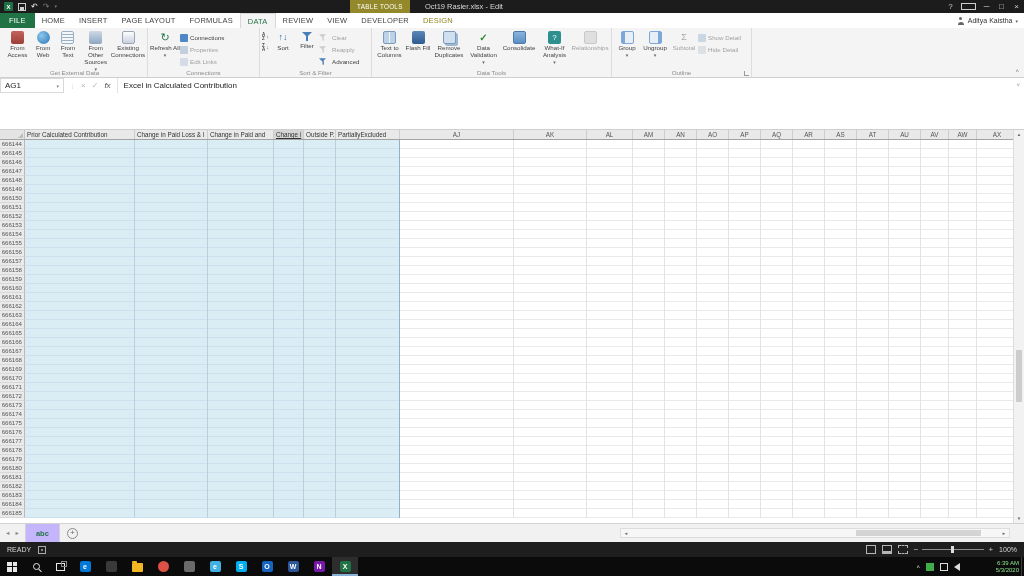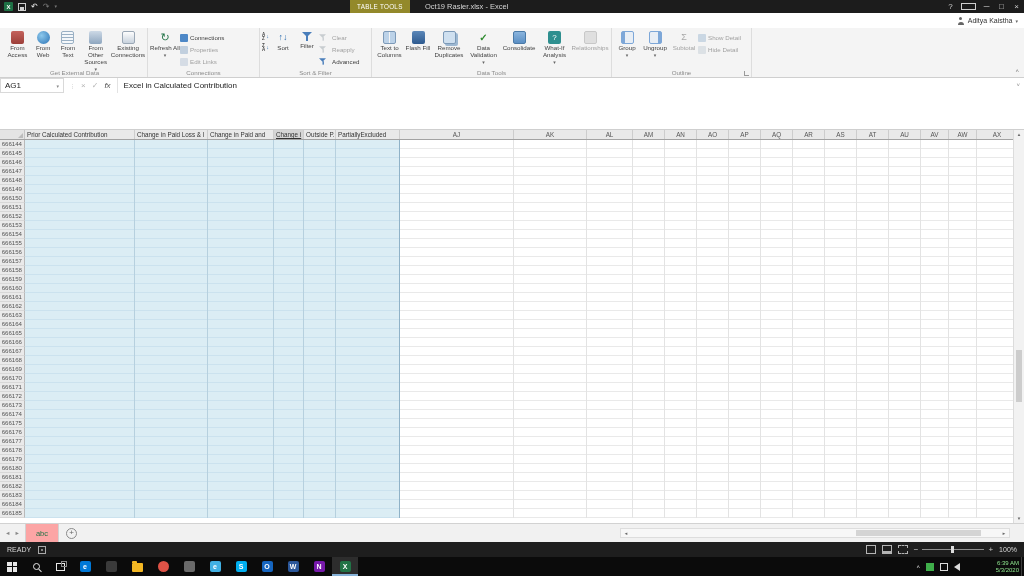--- a/index.html
+++ b/index.html
@@ -103,21 +103,21 @@
 .vline{position:absolute;top:0;bottom:0;width:1px}
 #vscroll{position:absolute;top:0;right:0;bottom:0;width:11px;background:#f2f2f2;border-left:1px solid #dcdcdc}
 #vscroll .arr{position:absolute;left:0;right:0;text-align:center;font-size:4.5px;color:#6a6a6a;height:9px;line-height:9px}
 #vscroll .arr.up{top:0}
 #vscroll .arr.down{bottom:0}
 .vthumb{position:absolute;left:2px;right:2px;top:220px;height:52px;background:#cdcdcd}
 
 
 #sheetbar{height:19px;background:#f1f1f1;border-top:1px solid #d2d2d2;display:flex;align-items:center;position:relative;font-size:7.5px}
 .navarrs{display:flex;gap:4px;padding:0 5px;color:#8a8a8a;font-size:5.5px}
-.sheettab{height:18px;background:#fca5a5;border-left:1px solid #d2d2d2;border-right:1px solid #d2d2d2;display:flex;align-items:center;padding:0 10px;color:#217346;font-weight:normal}
+.sheettab{height:18px;background:#c4b5fd;border-left:1px solid #d2d2d2;border-right:1px solid #d2d2d2;display:flex;align-items:center;padding:0 10px;color:#217346;font-weight:bold}
 .addsheet{width:11px;height:11px;border:1px solid #8a8a8a;border-radius:50%;margin-left:7px;display:flex;align-items:center;justify-content:center;color:#666;font-size:8px;line-height:1}
 .hscroll{position:absolute;left:620px;right:14px;top:4px;bottom:4px;background:#f7f7f7;border:1px solid #ddd}
 .hscroll .arr{position:absolute;top:0;bottom:0;width:10px;font-size:4.5px;color:#6a6a6a;display:flex;align-items:center;justify-content:center}
 .hscroll .arr.left{left:0}
 .hscroll .arr.right{right:0}
 .hthumb{position:absolute;left:235px;top:1px;bottom:1px;width:125px;background:#d4d4d4}
 
 
 #statusbar{height:15px;background:#1e1e1e;color:#d9d9d9;display:flex;align-items:center;font-size:7px;padding:0 7px;gap:7px}
 .macro-ic{width:8px;height:8px;border:1px solid #a9a9a9;position:relative}
@@ -161,31 +161,43 @@
 
   <div id="titlebar">
     <div class="qat">
       <span class="xlogo"></span>
       <span class="save-ic"></span>
       <span class="glyph">↶</span>
       <span class="glyph dim">↷</span>
       <span class="glyph dim" style="font-size:5px">▾</span>
     </div>
     <div class="tt">TABLE TOOLS</div>
-    <div class="wtitle">Oct19 Rasier.xlsx - Excel</div>
+    <div class="wtitle">Oct19 Rasier.xlsx - Edit</div>
     <div class="winctl">
       <span>?</span>
       <span class="ribopt"></span>
       <span>─</span>
       <span>□</span>
       <span>×</span>
     </div>
   </div>
 
   <div id="tabrow">
+    <div style="display:flex">
+        <div class="rtab file">FILE</div>
+        <div class="rtab">HOME</div>
+        <div class="rtab">INSERT</div>
+        <div class="rtab">PAGE LAYOUT</div>
+        <div class="rtab">FORMULAS</div>
+        <div class="rtab active">DATA</div>
+        <div class="rtab">REVIEW</div>
+        <div class="rtab">VIEW</div>
+        <div class="rtab">DEVELOPER</div>
+        <div class="rtab contextual">DESIGN</div>
+      </div>
     <div class="user">
       <span class="person"></span>
       <span>Aditya Kaistha</span>
       <span class="glyph">▾</span>
     </div>
   </div>
 
   <div id="ribbon">
 
     <div class="rgroup" style="width:146px">

